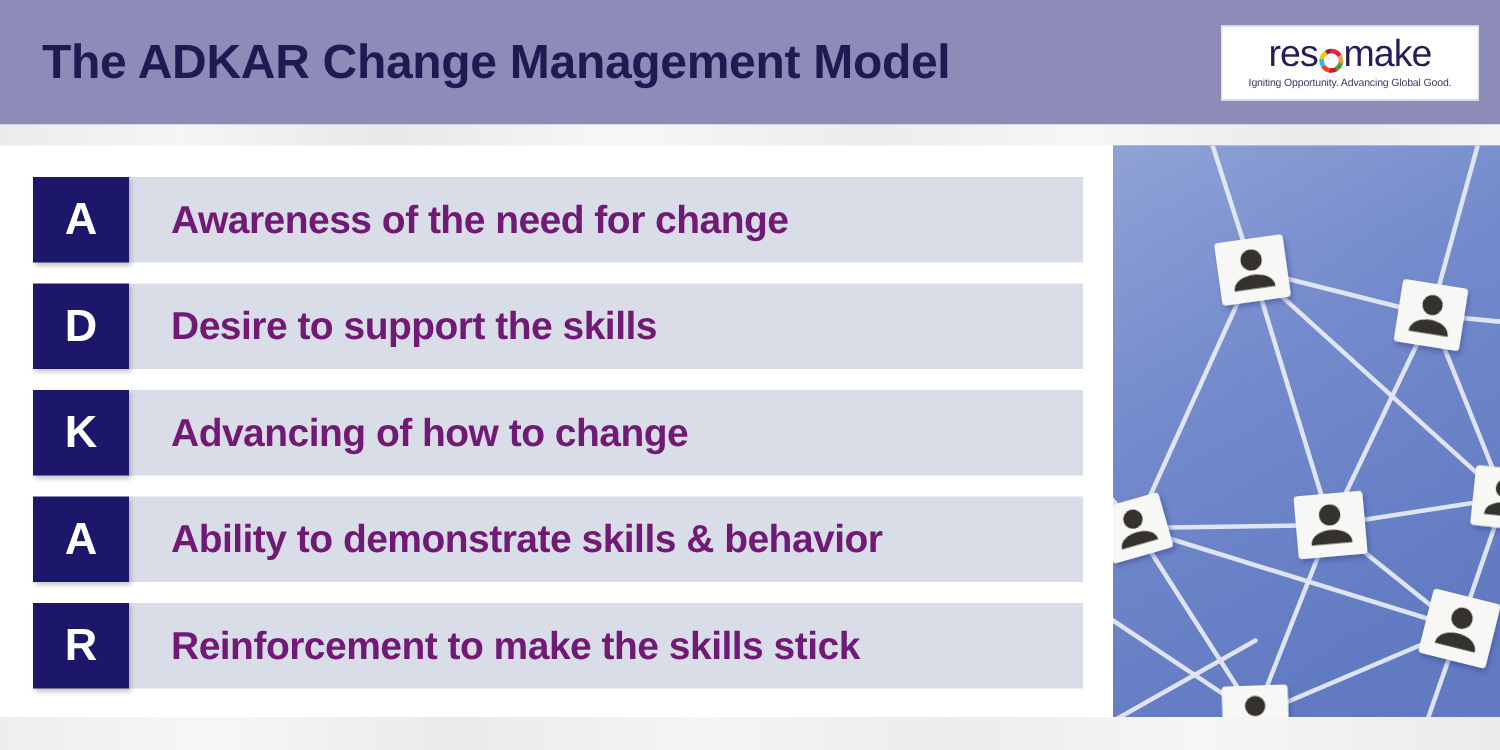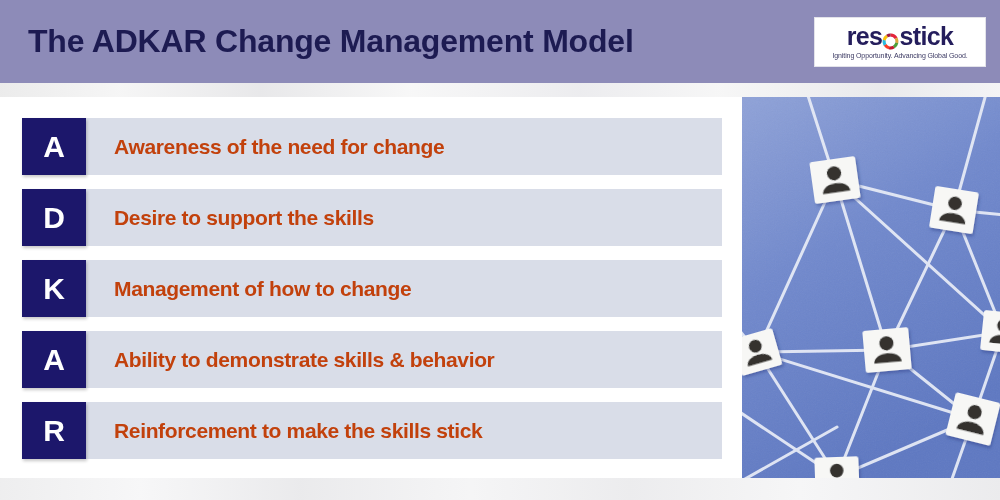--- a/index.html
+++ b/index.html
@@ -54,21 +54,21 @@
     align-items: center;
     justify-content: center;
     box-sizing: border-box;
     padding: 3px 6px;
   }
   .logo-word {
     display: flex;
     align-items: center;
     justify-content: center;
     font-size: 25px;
-    font-weight: bold;
+    font-weight: normal;
     color: #241d5c;
     letter-spacing: -0.6px;
     line-height: 1;
     font-family: "Liberation Sans", sans-serif;
   }
   .logo-wheel {
     display: inline-block;
     width: 17px;
     height: 17px;
     margin: 0 0px;
@@ -135,23 +135,23 @@
   }
   .row-bar {
     flex: 1;
     background: #d9dde8;
     display: flex;
     align-items: center;
     padding-left: 28px;
     box-sizing: border-box;
   }
   .row-text {
-    font-size: 21px;
+    font-size: 26px;
     font-weight: bold;
-    color: #c2410c;
+    color: #701a75;
     letter-spacing: -0.35px;
     white-space: nowrap;
     font-family: "Liberation Sans", sans-serif;
   }
 
   
   .photo {
     position: absolute;
     left: 742px;
     top: 97px;
@@ -182,21 +182,21 @@
               <path d="M29.6 19.9 A13 13 0 0 1 23.6 28.1" stroke="#4c9f38"></path>
               <path d="M23.6 28.1 A13 13 0 0 1 14.2 29.7" stroke="#c5192d"></path>
               <path d="M14.2 29.7 A13 13 0 0 1 6.1 23.7" stroke="#ff3a21"></path>
               <path d="M6.1 23.7 A13 13 0 0 1 4.4 14.3" stroke="#26bde2"></path>
               <path d="M4.4 14.3 A13 13 0 0 1 10.3 6.1" stroke="#fcc30b"></path>
               <path d="M10.3 6.1 A13 13 0 0 1 17 4" stroke="#a21942"></path>
             </g>
             <circle cx="17" cy="17" r="6.2" fill="#ffffff"></circle>
           </svg>
         </span>
-        <span>stick</span>
+        <span>make</span>
       </div>
       <div class="logo-tag">Igniting Opportunity. Advancing Global Good.</div>
     </div>
   </div>
 
   <div class="band-top"></div>
   <div class="band-bottom"></div>
 
   <div class="rows">
 
@@ -216,21 +216,21 @@
       <div class="row-bar">
         <div class="row-text">Desire to support the skills</div>
       </div>
     </div>
 
     <div class="row">
       <div class="letter-box">
         <span>K</span>
       </div>
       <div class="row-bar">
-        <div class="row-text">Management of how to change</div>
+        <div class="row-text">Advancing of how to change</div>
       </div>
     </div>
 
     <div class="row">
       <div class="letter-box">
         <span>A</span>
       </div>
       <div class="row-bar">
         <div class="row-text">Ability to demonstrate skills &amp; behavior</div>
       </div>

